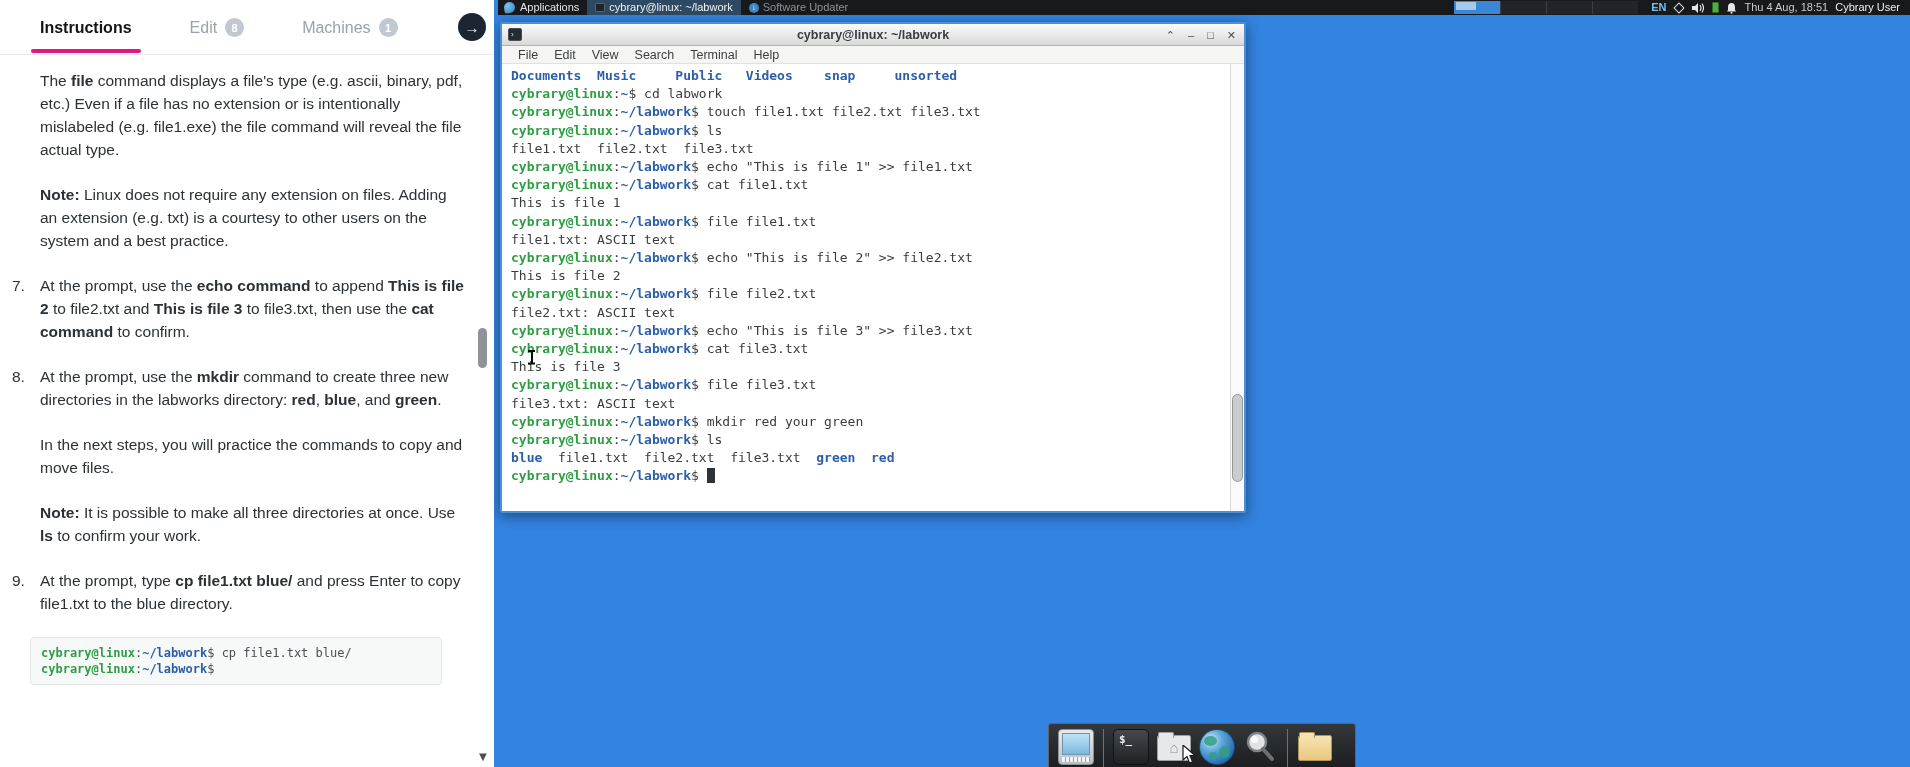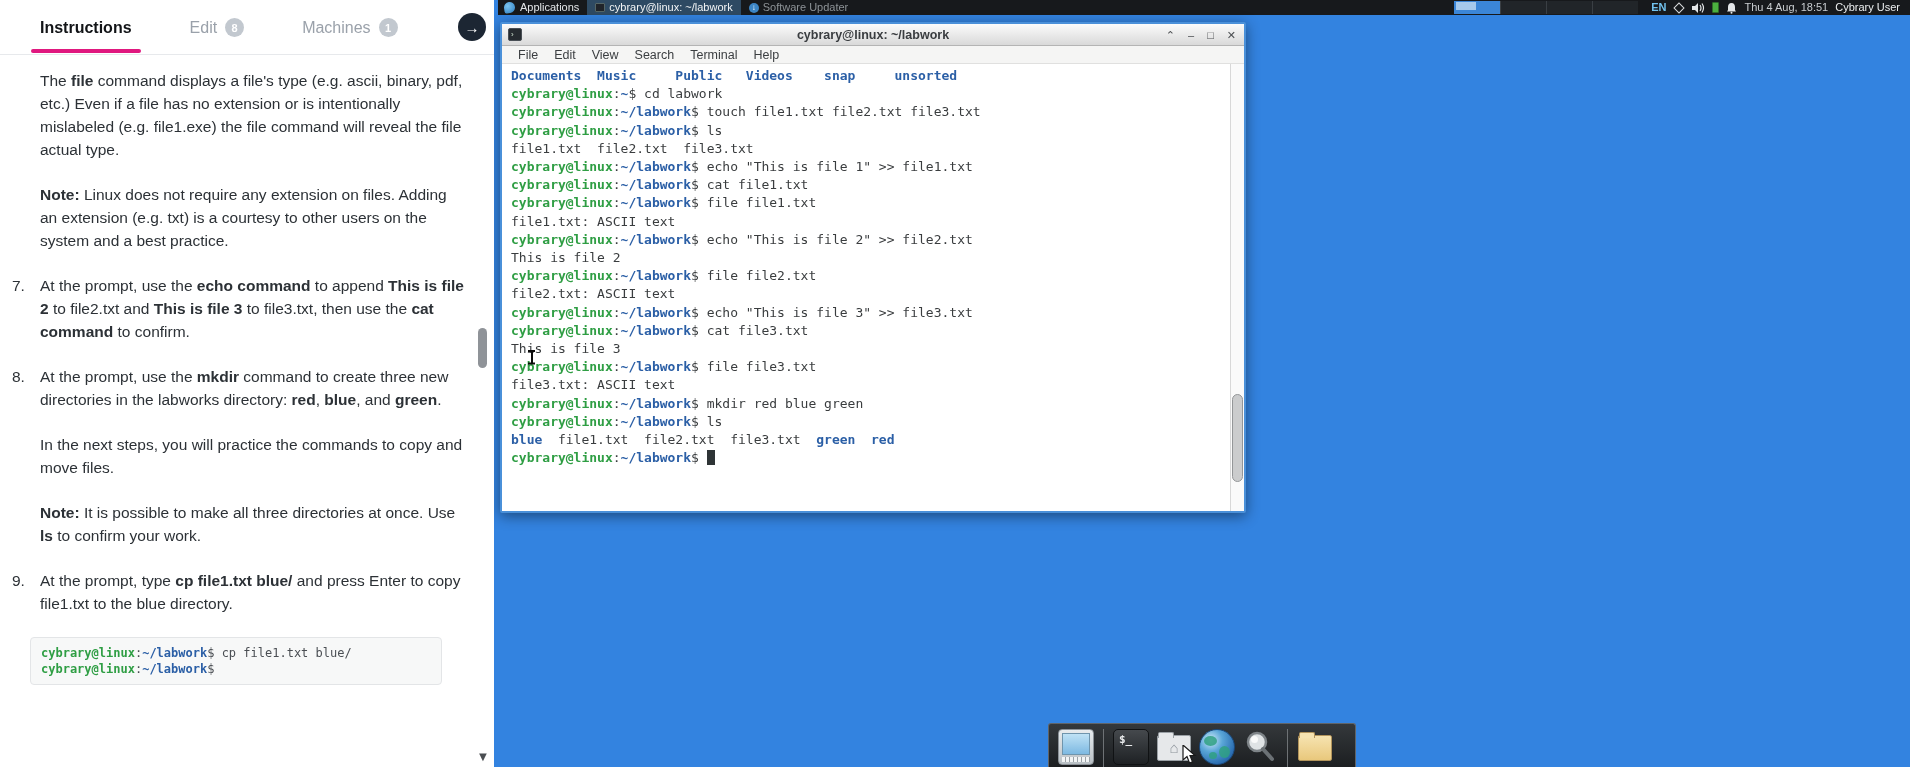--- a/index.html
+++ b/index.html
@@ -216,32 +216,33 @@
       <span class="menu-item">Help</span>
     </div>
     <div class="term-body">
         <div class="tline"><span class="c-dir">Documents  Music     Public   Videos    snap     unsorted</span></div>
         <div class="tline"><span class="c-user">cybrary@linux</span><span class="c-fg">:</span><span class="c-path">~</span><span class="c-fg">$ cd labwork</span></div>
         <div class="tline"><span class="c-user">cybrary@linux</span><span class="c-fg">:</span><span class="c-path">~/labwork</span><span class="c-fg">$ touch file1.txt file2.txt file3.txt</span></div>
         <div class="tline"><span class="c-user">cybrary@linux</span><span class="c-fg">:</span><span class="c-path">~/labwork</span><span class="c-fg">$ ls</span></div>
         <div class="tline"><span class="c-fg">file1.txt  file2.txt  file3.txt</span></div>
         <div class="tline"><span class="c-user">cybrary@linux</span><span class="c-fg">:</span><span class="c-path">~/labwork</span><span class="c-fg">$ echo "This is file 1" &gt;&gt; file1.txt</span></div>
         <div class="tline"><span class="c-user">cybrary@linux</span><span class="c-fg">:</span><span class="c-path">~/labwork</span><span class="c-fg">$ cat file1.txt</span></div>
+        <div class="tline"><span class="c-fg">This is file 1</span></div>
         <div class="tline"><span class="c-user">cybrary@linux</span><span class="c-fg">:</span><span class="c-path">~/labwork</span><span class="c-fg">$ file file1.txt</span></div>
         <div class="tline"><span class="c-fg">file1.txt: ASCII text</span></div>
         <div class="tline"><span class="c-user">cybrary@linux</span><span class="c-fg">:</span><span class="c-path">~/labwork</span><span class="c-fg">$ echo "This is file 2" &gt;&gt; file2.txt</span></div>
         <div class="tline"><span class="c-fg">This is file 2</span></div>
         <div class="tline"><span class="c-user">cybrary@linux</span><span class="c-fg">:</span><span class="c-path">~/labwork</span><span class="c-fg">$ file file2.txt</span></div>
         <div class="tline"><span class="c-fg">file2.txt: ASCII text</span></div>
         <div class="tline"><span class="c-user">cybrary@linux</span><span class="c-fg">:</span><span class="c-path">~/labwork</span><span class="c-fg">$ echo "This is file 3" &gt;&gt; file3.txt</span></div>
         <div class="tline"><span class="c-user">cybrary@linux</span><span class="c-fg">:</span><span class="c-path">~/labwork</span><span class="c-fg">$ cat file3.txt</span></div>
         <div class="tline"><span class="c-fg">This is file 3</span></div>
         <div class="tline"><span class="c-user">cybrary@linux</span><span class="c-fg">:</span><span class="c-path">~/labwork</span><span class="c-fg">$ file file3.txt</span></div>
         <div class="tline"><span class="c-fg">file3.txt: ASCII text</span></div>
-        <div class="tline"><span class="c-user">cybrary@linux</span><span class="c-fg">:</span><span class="c-path">~/labwork</span><span class="c-fg">$ mkdir red blue green</span></div>
+        <div class="tline"><span class="c-user">cybrary@linux</span><span class="c-fg">:</span><span class="c-path">~/labwork</span><span class="c-fg">$ mkdir red your green</span></div>
         <div class="tline"><span class="c-user">cybrary@linux</span><span class="c-fg">:</span><span class="c-path">~/labwork</span><span class="c-fg">$ ls</span></div>
         <div class="tline"><span class="c-dir">blue</span><span class="c-fg">  file1.txt  file2.txt  file3.txt  </span><span class="c-dir">green</span><span class="c-fg">  </span><span class="c-dir">red</span></div>
         <div class="tline"><span class="c-user">cybrary@linux</span><span class="c-fg">:</span><span class="c-path">~/labwork</span><span class="c-fg">$ </span><span class="c-cursor"> </span></div>
       </div>
     <div class="ibeam"></div>
     <div class="term-scroll">
       <div class="term-thumb"></div>
     </div>
   </div>
 

